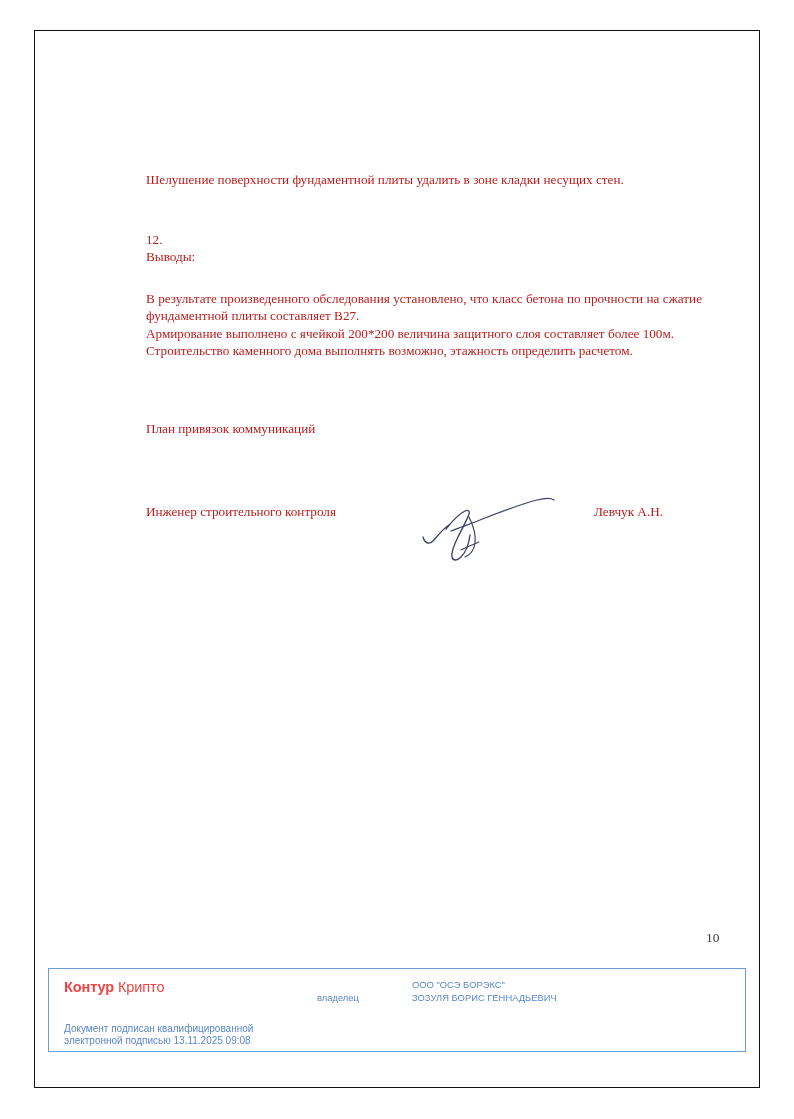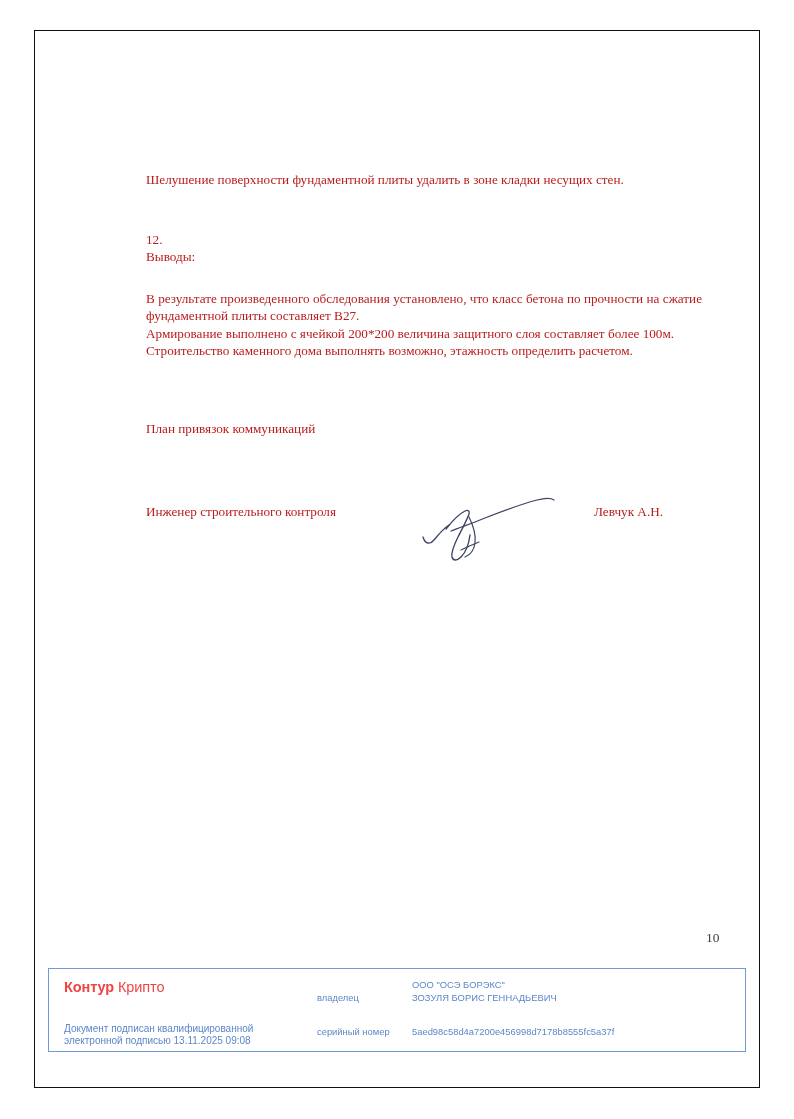--- a/index.html
+++ b/index.html
@@ -238,20 +238,16 @@
   <div class="stamp-right">
 
     <div class="stamp-field field-owner">
       <span class="f-label">владелец</span>
       <span class="f-value stacked">
         <div>ООО "ОСЭ БОРЭКС"</div>
         <div>ЗОЗУЛЯ БОРИС ГЕННАДЬЕВИЧ</div>
       </span>
     </div>
 
-    <div class="stamp-field field-serial">
-      <span class="f-label">серийный номер</span>
-      <span class="f-value">5aed98c58d4a7200e456998d7178b8555fc5a37f</span>
-    </div>
 
 
   </div>
 </div>
 
 </body></html>

